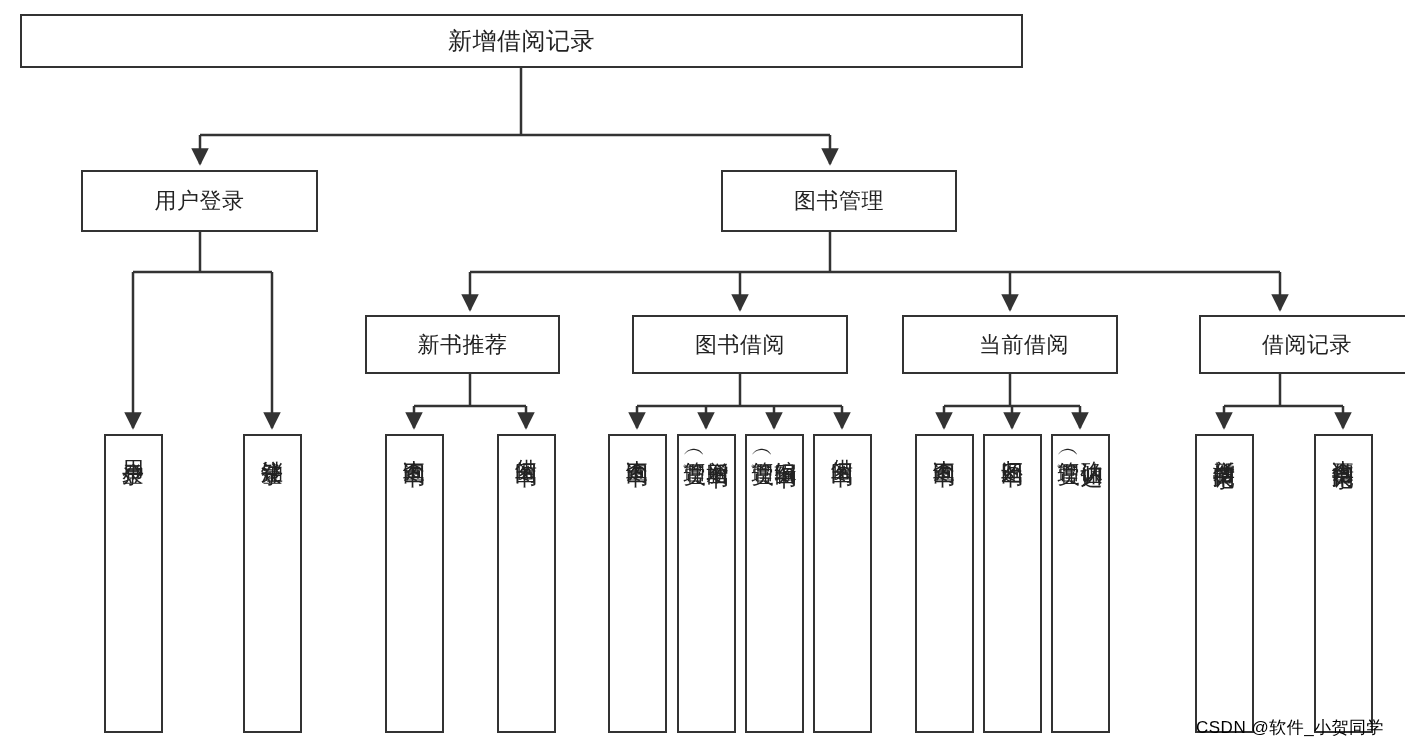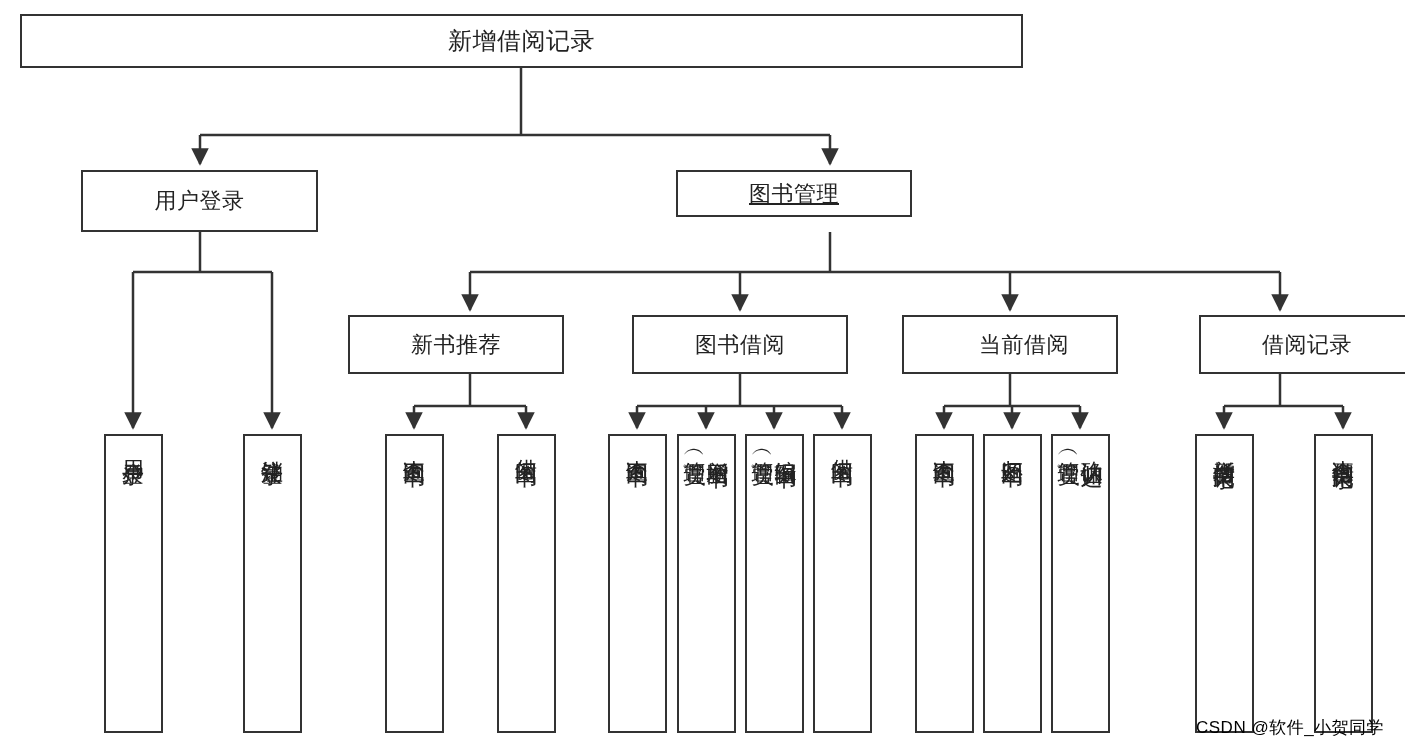--- a/index.html
+++ b/index.html
@@ -130,25 +130,25 @@
     </g>
   </svg>
 
   <div class="node horizontal root" style="left:20px; top:14px; width:1003px; height:54px;">
     <span class="node-label">新增借阅记录</span>
   </div>
 
   <div class="node horizontal" style="left:81px; top:170px; width:237px; height:62px;">
     <span class="node-label">用户登录</span>
   </div>
-  <div class="node horizontal" style="left:676px; top:170px; width:236px; height:47px;text-decoration:underline;">
+  <div class="node horizontal" style="left:721px; top:170px; width:236px; height:62px;">
     <span class="node-label">图书管理</span>
   </div>
 
-  <div class="node horizontal" style="left:348px; top:315px; width:216px; height:59px;">
+  <div class="node horizontal" style="left:365px; top:315px; width:195px; height:59px;">
     <span class="node-label">新书推荐</span>
   </div>
   <div class="node horizontal" style="left:632px; top:315px; width:216px; height:59px;">
     <span class="node-label">图书借阅</span>
   </div>
   <div class="node horizontal" style="left:902px; top:315px; width:216px; height:59px;padding-left:28px;">
     <span class="node-label">当前借阅</span>
   </div>
   <div class="node horizontal" style="left:1172px; top:315px; width:216px; height:59px;margin-left:27px;">
     <span class="node-label">借阅记录</span>

